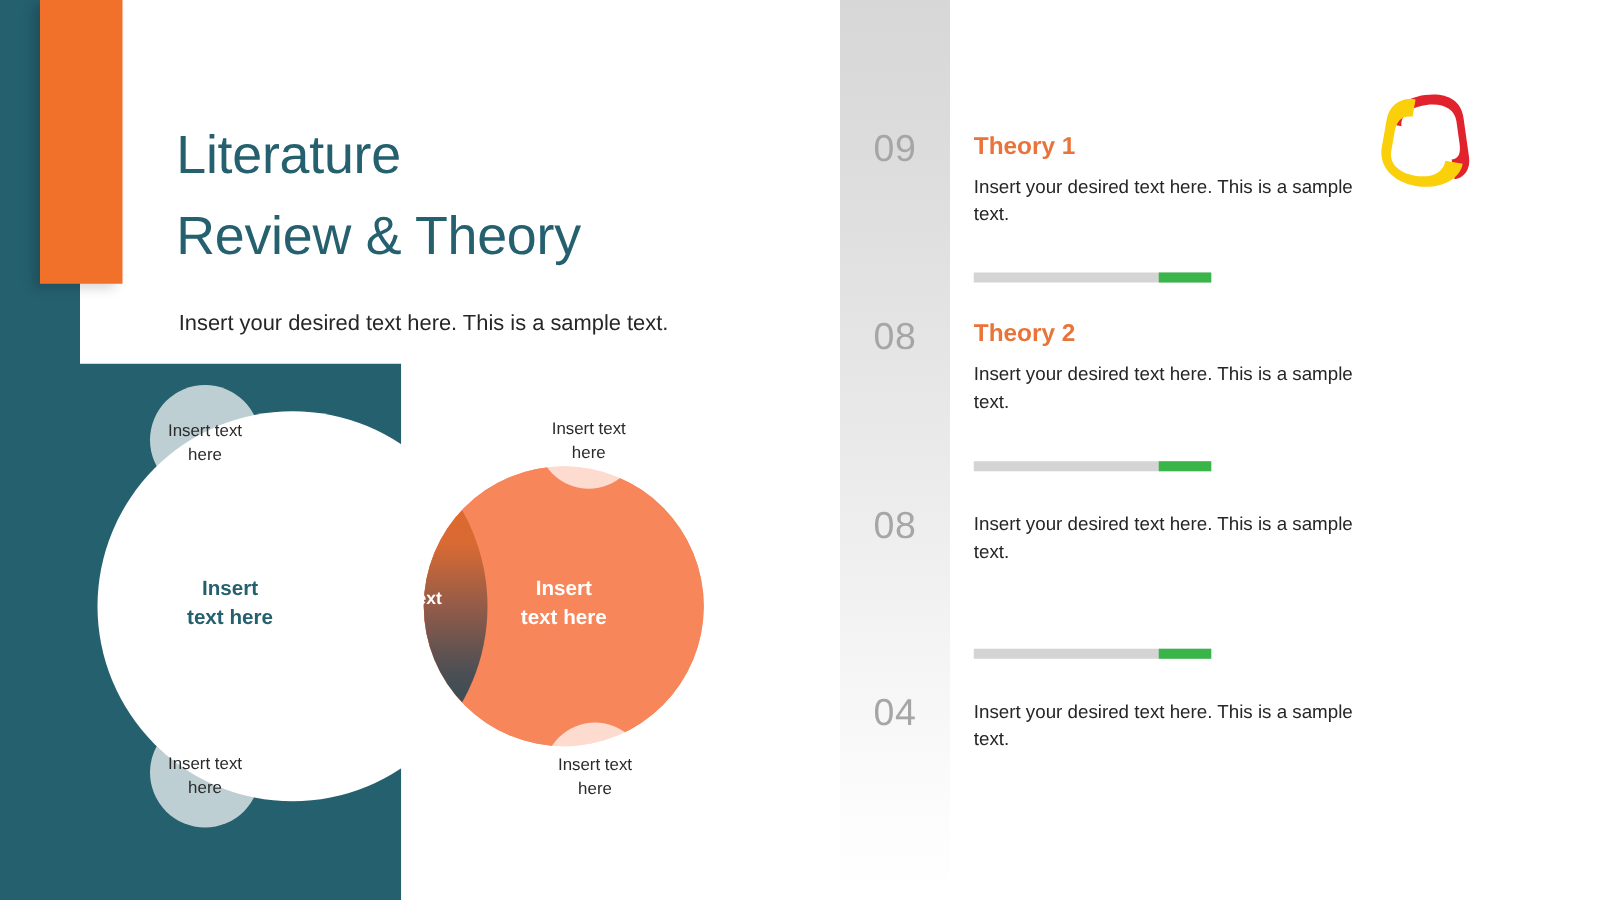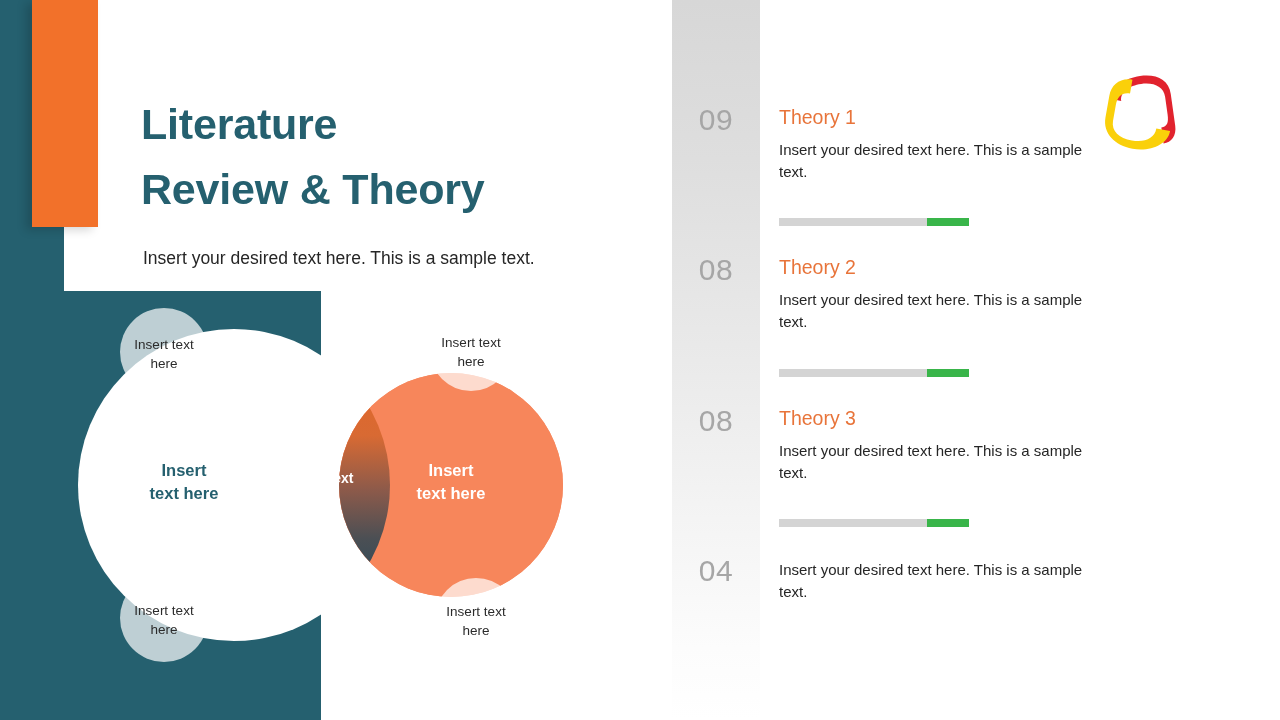--- a/index.html
+++ b/index.html
@@ -57,21 +57,21 @@
   
   .title-wrap {
     position: absolute;
     left: 141px;
     top: 92px;
     width: 540px;
     z-index: 6;
   }
   .title-line {
     font-size: 43px;
-    font-weight: bold;
+    font-weight: normal;
     color: #25606F;
     line-height: 1.50;
     letter-spacing: -0.2px;
     white-space: nowrap;
   }
   .subtitle {
     position: absolute;
     left: 143px;
     top: 247px;
     width: 560px;
@@ -115,21 +115,21 @@
   }
 
   
   .theory {
     position: absolute;
     left: 779px;
     width: 330px;
   }
   .theory-title {
     font-size: 19.5px;
-    font-weight: normal;
+    font-weight: bold;
     color: #E8743A;
     margin: 0 0 11px 0;
     line-height: 1;
   }
   .theory-body {
     font-size: 15px;
     color: #262626;
     line-height: 1.48;
     margin: 0;
   }
@@ -251,21 +251,20 @@
 
   <div class="theory" style="top:258px">
     <p class="theory-title">Theory 2</p>
     <p class="theory-body">Insert your desired text here. This is a sample text.</p>
   </div>
   <div class="bar" style="top:369px">
     <div class="bar-fill" style="width:42px"></div>
   </div>
 
   <div class="theory" style="top:409px">
-    <p class="theory-title">Theory 3</p>
     <p class="theory-body">Insert your desired text here. This is a sample text.</p>
   </div>
   <div class="bar" style="top:519px">
     <div class="bar-fill" style="width:42px"></div>
   </div>
 
   <div class="theory" style="top:559px">
     <p class="theory-body">Insert your desired text here. This is a sample text.</p>
   </div>
 

